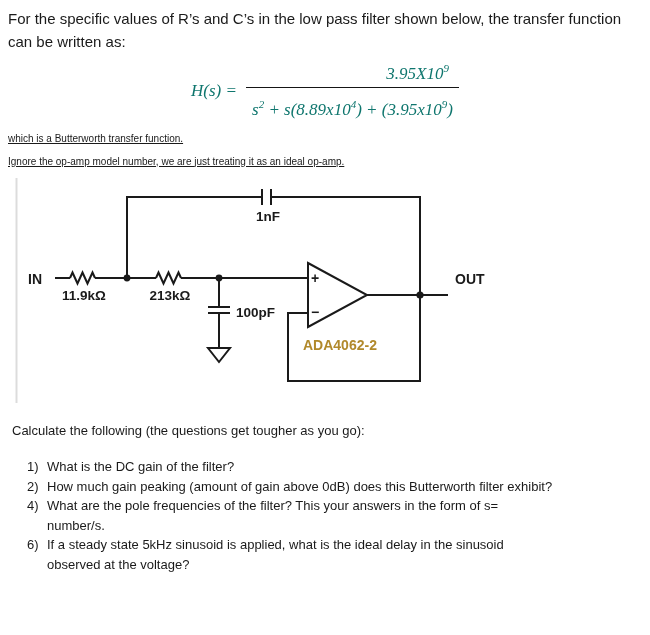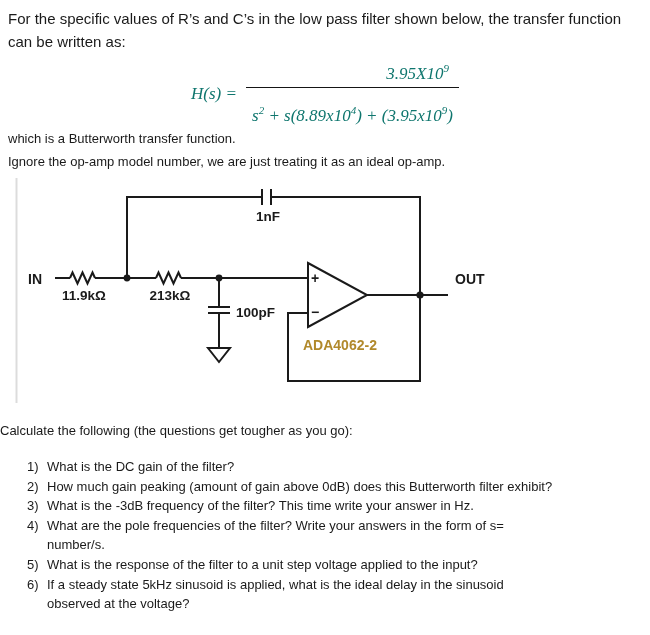--- a/index.html
+++ b/index.html
@@ -2,31 +2,31 @@
 <html><head>
 <meta charset="utf-8">
 <style>
   html,body{margin:0;padding:0;}
   body{
     width:650px;height:635px;background:#ffffff;position:relative;
     font-family:"Liberation Sans",sans-serif;color:#1a1a1a;overflow:hidden;
   }
   .abs{position:absolute;}
   .bodytext{font-size:15px;line-height:23px;white-space:nowrap;}
-  .p2text{font-size:13px;line-height:22.5px;white-space:nowrap;}
+  .p2text{font-size:10px;line-height:22.5px;white-space:nowrap;text-decoration:underline;}
   
   .formula{top:62px;left:0;width:650px;display:flex;justify-content:center;align-items:center;
     font-family:"Liberation Serif",serif;font-style:italic;font-size:17px;color:#0f766e;}
   .formula .lhs{margin-right:9px;}
   .frac{display:inline-flex;flex-direction:column;align-items:flex-end;}
   .frac .num{padding:0 10px 3px 10px;}
-  .frac .den{border-top:1.6px solid #151515;padding:16px 6px 0 6px;}
+  .frac .den{border-top:1.6px solid #151515;padding:10px 6px 0 6px;}
   .formula sup{font-size:11px;font-style:italic;}
   
-  .calc{top:423px;left:0;font-size:13px;white-space:nowrap;text-align:right;}
+  .calc{top:423px;left:12px;font-size:13px;white-space:nowrap;text-align:right;}
   .qlist{top:457px;left:27px;font-size:13px;line-height:19.6px;}
   .qline{white-space:nowrap;}
   .qnum{display:inline-block;width:20px;}
   
   text{font-family:"Liberation Sans",sans-serif;font-weight:bold;}
 </style>
 </head>
 <body>
 
 <div class="abs bodytext" style="top:7px;left:8px;">
@@ -85,19 +85,17 @@
   <text x="315" y="107" font-size="14" text-anchor="middle" fill="#1a1a1a">+</text>
   <text x="315" y="141" font-size="14" text-anchor="middle" fill="#1a1a1a">−</text>
   <text x="303" y="174" font-size="14" fill="#B1892B">ADA4062-2</text>
 </svg>
 
 <div class="abs calc">Calculate the following (the questions get tougher as you go):</div>
 
 <div class="abs qlist">
   <div class="qline"><span class="qnum">1)</span><span>What is the DC gain of the filter?</span></div>
   <div class="qline"><span class="qnum">2)</span><span>How much gain peaking (amount of gain above 0dB) does this Butterworth filter exhibit?</span></div>
-  <div class="qline"><span class="qnum">3)</span><span>What is the -3dB frequency of the filter? This time write your answer in Hz.</span></div>
-  <div class="qline"><span class="qnum">4)</span><span>What are the pole frequencies of the filter? Write your answers in the form of s=</span></div>
+  <div class="qline"><span class="qnum">4)</span><span>What are the pole frequencies of the filter? This your answers in the form of s=</span></div>
   <div class="qline"><span class="qnum"></span><span>number/s.</span></div>
-  <div class="qline"><span class="qnum">5)</span><span>What is the response of the filter to a unit step voltage applied to the input?</span></div>
   <div class="qline"><span class="qnum">6)</span><span>If a steady state 5kHz sinusoid is applied, what is the ideal delay in the sinusoid</span></div>
   <div class="qline"><span class="qnum"></span><span>observed at the voltage?</span></div>
 </div>
 
 </body></html>

